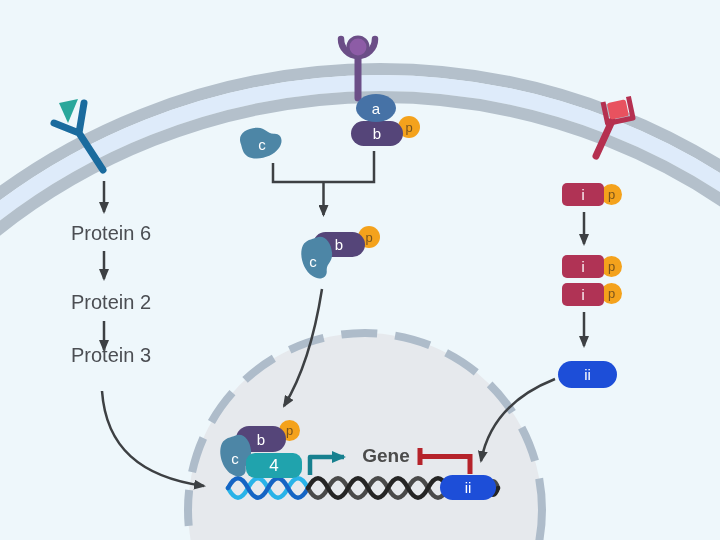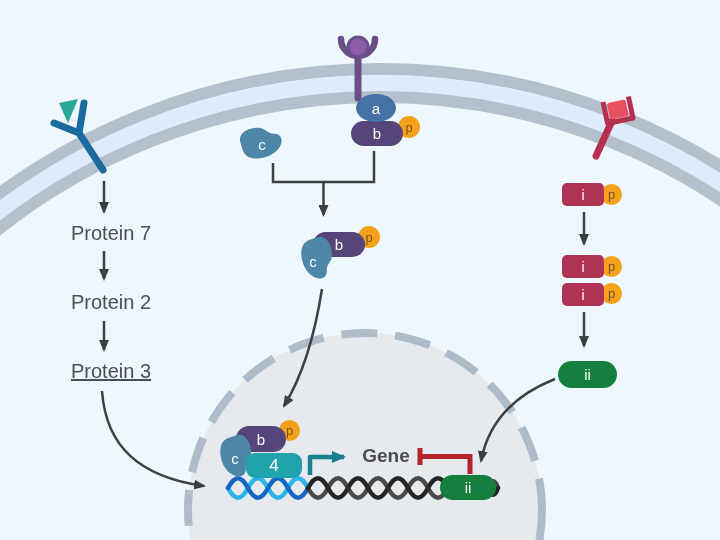--- a/index.html
+++ b/index.html
@@ -9,21 +9,21 @@
   }
   .stage svg.base{position:absolute;left:0;top:0;}
   .abs{position:absolute;display:flex;align-items:center;justify-content:center;box-sizing:border-box;}
   .pill{color:#fff;}
   .pill-b{background:#554579;border-radius:13px;width:52px;height:25px;font-size:15px;}
   .pill-b.nuc{width:50px;height:26px;}
   .ellipse-a{background:#4672a6;border-radius:50%;width:40px;height:28px;color:#fff;font-size:15px;}
   .p-badge{background:#f4a21c;border-radius:50%;width:22px;height:22px;color:#7a541c;font-size:13px;}
   .p-badge.sm{width:21px;height:21px;}
   .i-box{background:#b03355;border-radius:5px;width:42px;height:23px;color:#fff;font-size:14px;}
-  .ii-pill{background:#15803d;border-radius:14px;width:59px;height:27px;color:#fff;font-size:15px;}
+  .ii-pill{background:#1d4ed8;border-radius:14px;width:59px;height:27px;color:#fff;font-size:15px;}
   .ii-pill.nuc{width:56px;height:25px;border-radius:13px;}
   .f4-rect{background:#20a3ad;border-radius:9px;width:56px;height:25px;color:#fff;font-size:17px;}
   .c-letter{color:#fff;font-size:15px;width:20px;height:20px;}
   .step-label{width:100px;height:22px;color:#4b4e53;font-size:20px;}
   .gene-label{width:44px;height:16px;color:#4b4b4b;font-size:19px;font-weight:bold;}
   .blob-svg{position:absolute;}
 </style>
 </head>
 <body>
 
@@ -159,25 +159,25 @@
   </div>
 
   <div class="abs ii-pill" style="left:558px;top:361px;">
     <span>ii</span>
   </div>
   <div class="abs ii-pill nuc" style="left:440px;top:475px;">
     <span>ii</span>
   </div>
 
   <div class="abs step-label" style="left:61px;top:222px;">
-    <span>Protein 7</span>
+    <span>Protein 6</span>
   </div>
   <div class="abs step-label" style="left:61px;top:291px;">
     <span>Protein 2</span>
   </div>
-  <div class="abs step-label" style="left:61px;top:360px;text-decoration:underline;">
+  <div class="abs step-label" style="left:61px;top:344px;">
     <span>Protein 3</span>
   </div>
   <div class="abs gene-label" style="left:364px;top:448px;">
     <span>Gene</span>
   </div>
 
 </div>
 
 </body></html>

